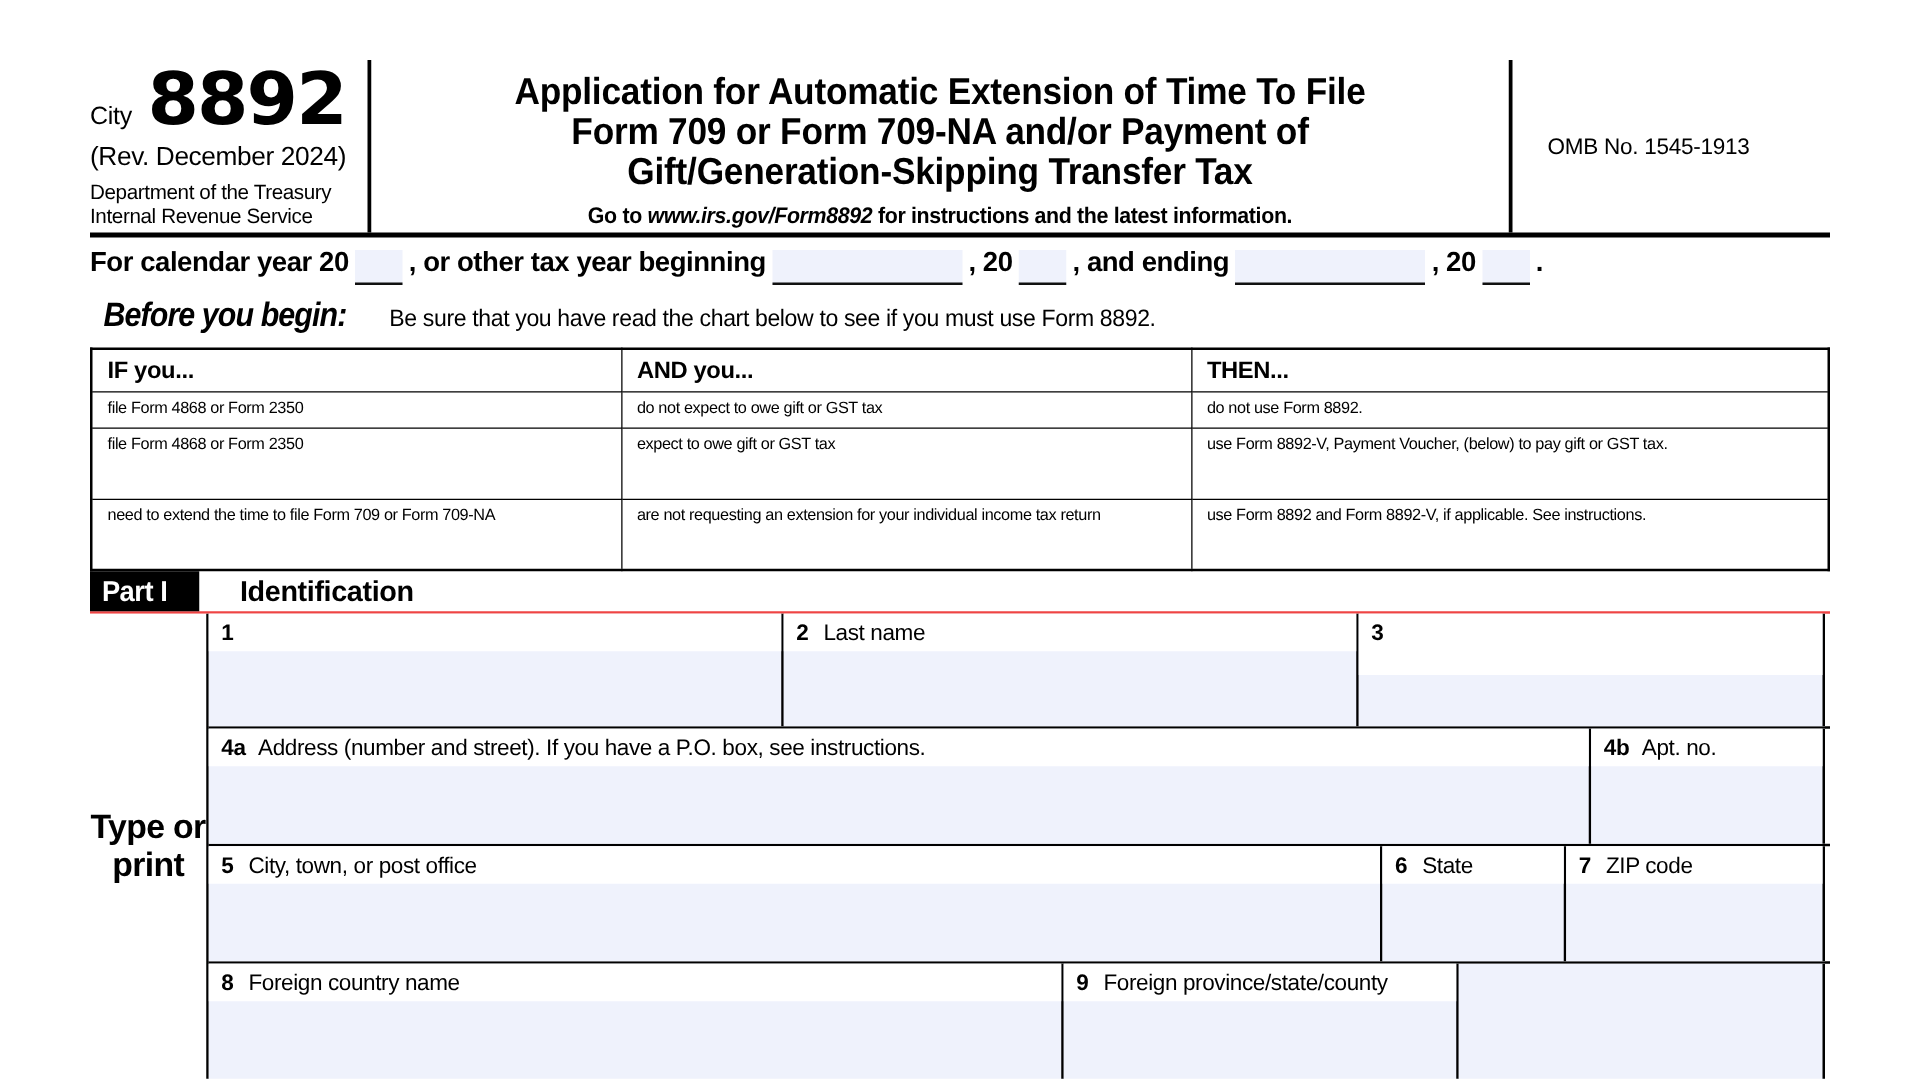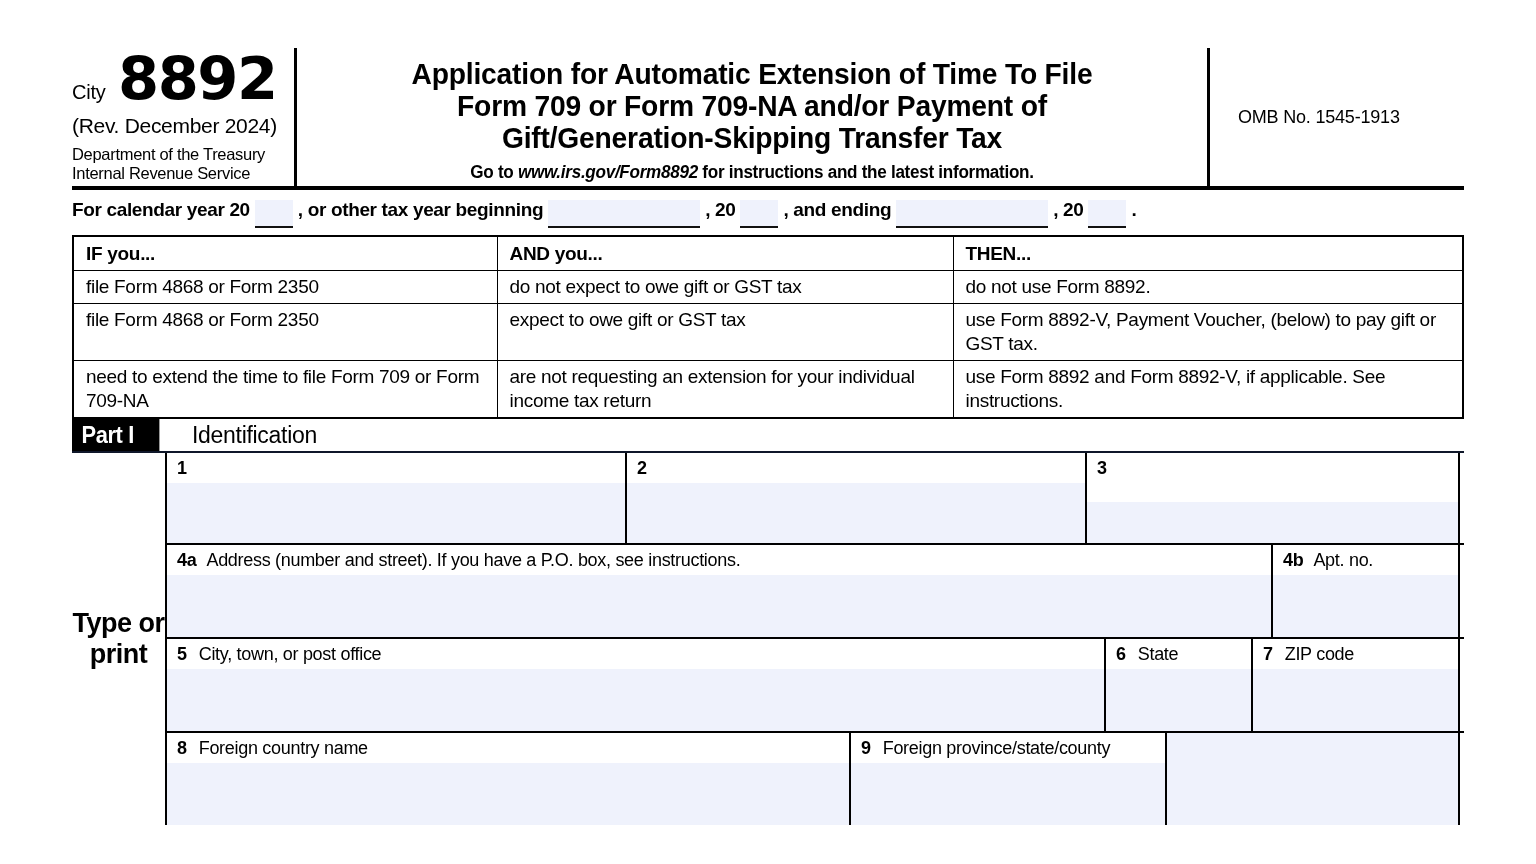--- a/index.html
+++ b/index.html
@@ -110,21 +110,21 @@
   .omb {
     font-size: 18px;
     letter-spacing: -0.2px;
   }
 
   
   .taxyear {
     display: flex;
     align-items: center;
     height: 36px;
-    font-size: 19px;
+    font-size: 22px;
     font-weight: bold;
     letter-spacing: -0.35px;
     padding-top: 2px;
   }
   .fillbox {
     background: #eff2fc;
     border-bottom: 2px solid #111;
     height: 26px;
     display: inline-block;
     margin: 0 5px;
@@ -163,21 +163,21 @@
   .chart {
     margin-top: 7px;
     border: 2px solid #000;
     border-collapse: collapse;
     width: 1392px;
     table-layout: fixed;
   }
   .chart td, .chart th {
     border: 1px solid #000;
     padding: 4px 10px 5px 12px;
-    font-size: 19px;
+    font-size: 13px;
     text-align: left;
     vertical-align: top;
     letter-spacing: -0.3px;
     line-height: 1.22;
   }
   .chart th {
     font-weight: bold;
     font-size: 19px;
     padding-top: 5px;
     padding-bottom: 5px;
@@ -190,37 +190,37 @@
   .row-2 { height: 57px; }
   .row-3 { height: 56px; }
 
   
   .partbar {
     display: flex;
     align-items: stretch;
     width: 1392px;
     height: 32px;
     margin-top: 0;
-    border-bottom: 2px solid #0f172a;
+    border-bottom: 2px solid #ef4444;
   }
   .part-tag {
     background: #000;
     color: #fff;
     font-weight: bold;
     font-size: 23px;
     line-height: 32px;
     padding: 0 12px 0 10px;
     letter-spacing: -0.4px;
     transform: scaleX(0.95);
     transform-origin: left center;
     min-width: 92px;
     box-sizing: border-box;
   }
   .part-title {
-    font-weight: normal;
+    font-weight: bold;
     font-size: 23px;
     line-height: 32px;
     padding-left: 28px;
     letter-spacing: -0.3px;
   }
 
   
   .ident {
     display: flex;
     width: 1392px;
@@ -344,20 +344,24 @@
     <span class="fillbox fb-date"></span>
     <span class="punct">, 20</span>
     <span class="fillbox fb-yr"></span>
     <span class="punct">, and ending</span>
     <span class="fillbox fb-date"></span>
     <span class="punct">, 20</span>
     <span class="fillbox fb-yr"></span>
     <span class="punct">.</span>
   </div>
 
+  <div class="begin-row">
+    <span class="begin-label">Before you begin:</span>
+    <span class="begin-text">Be sure that you have read the chart below to see if you must use Form 8892.</span>
+  </div>
 
   <table class="chart">
     <colgroup>
       <col class="c1">
         <col class="c2">
         <col class="c3">
     </colgroup>
     <thead>
       <tr class="row-h">
         <th>IF you...</th>
@@ -399,20 +403,21 @@
         <div class="cell w-first">
           <div class="cell-label">
             <span class="cell-num">1</span>
           </div>
           <div class="cell-entry"></div>
         </div>
 
         <div class="cell w-last">
           <div class="cell-label">
             <span class="cell-num">2</span>
+            <span class="cell-text">Last name</span>
           </div>
           <div class="cell-entry"></div>
         </div>
 
         <div class="cell w-tin">
           <div class="cell-label two-line">
             <span class="cell-num">3</span>
           </div>
           <div class="cell-entry"></div>
         </div>

